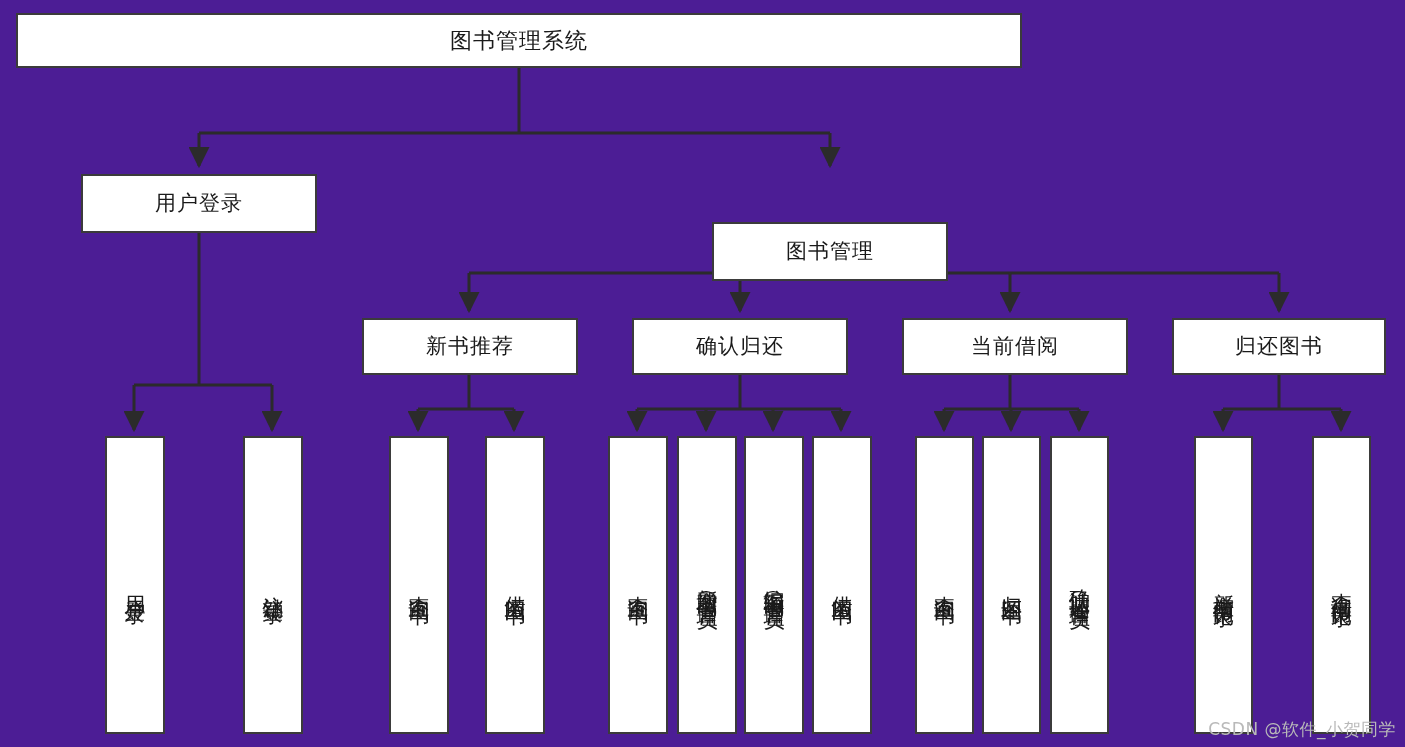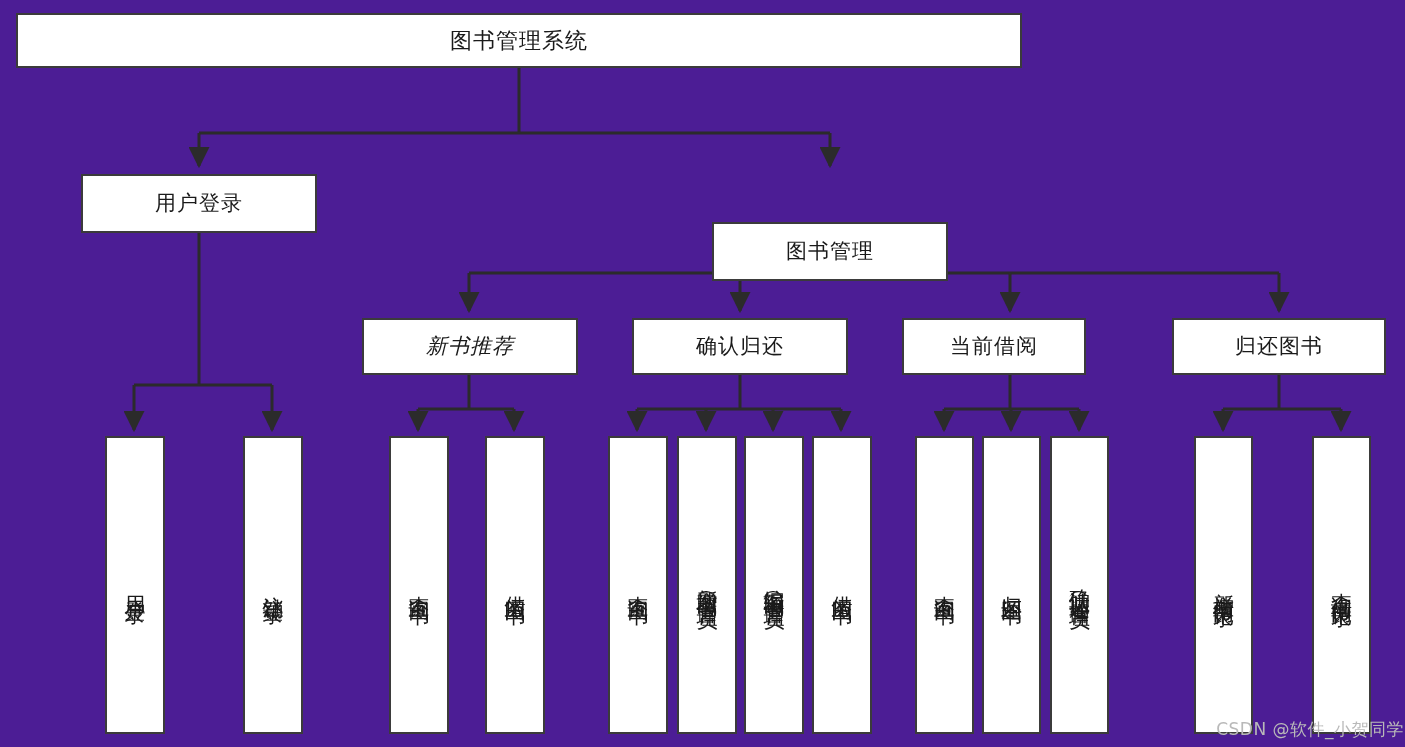--- a/index.html
+++ b/index.html
@@ -60,21 +60,21 @@
     writing-mode: vertical-rl;
     text-orientation: upright;
     font-size: 21px;
     line-height: 1.05;
     letter-spacing: 3px;
     white-space: nowrap;
     max-height: 100%;
   }
   #watermark {
     position: absolute;
-    right: 1px;
+    right: 9px;
     bottom: 6px;
     font-size: 17px;
     color: #b9b9b9;
     letter-spacing: 0.5px;
     user-select: none;
     pointer-events: none;
     white-space: nowrap;
   }
 </style>
 </head>
@@ -136,27 +136,27 @@
     <span class="node-label">图书管理系统</span>
   </div>
 
   <div class="node horiz" style="left:81px; top:174px; width:236px; height:59px;">
     <span class="node-label">用户登录</span>
   </div>
   <div class="node horiz" style="left:712px; top:174px; width:236px; height:59px;margin-top:48px;">
     <span class="node-label">图书管理</span>
   </div>
 
-  <div class="node horiz" style="left:362px; top:318px; width:216px; height:57px;font-style:italic;">
+  <div class="node horiz" style="left:362px; top:318px; width:216px; height:57px;">
     <span class="node-label">新书推荐</span>
   </div>
   <div class="node horiz" style="left:632px; top:318px; width:216px; height:57px;">
     <span class="node-label">确认归还</span>
   </div>
-  <div class="node horiz" style="left:902px; top:318px; width:184px; height:57px;">
+  <div class="node horiz" style="left:902px; top:318px; width:226px; height:57px;">
     <span class="node-label">当前借阅</span>
   </div>
   <div class="node horiz" style="left:1172px; top:318px; width:214px; height:57px;">
     <span class="node-label">归还图书</span>
   </div>
 
   <div class="node vert" style="left:105px; top:436px; width:60px; height:298px;">
     <span class="node-label">用户登录</span>
   </div>
   <div class="node vert" style="left:243px; top:436px; width:60px; height:298px;">

